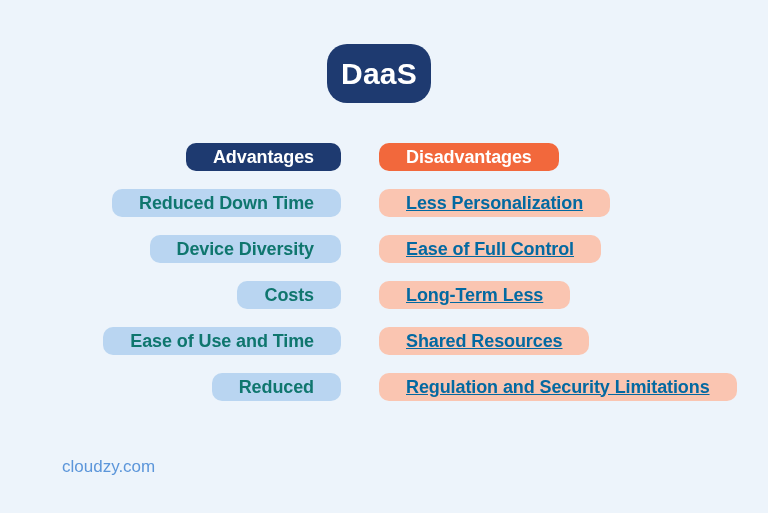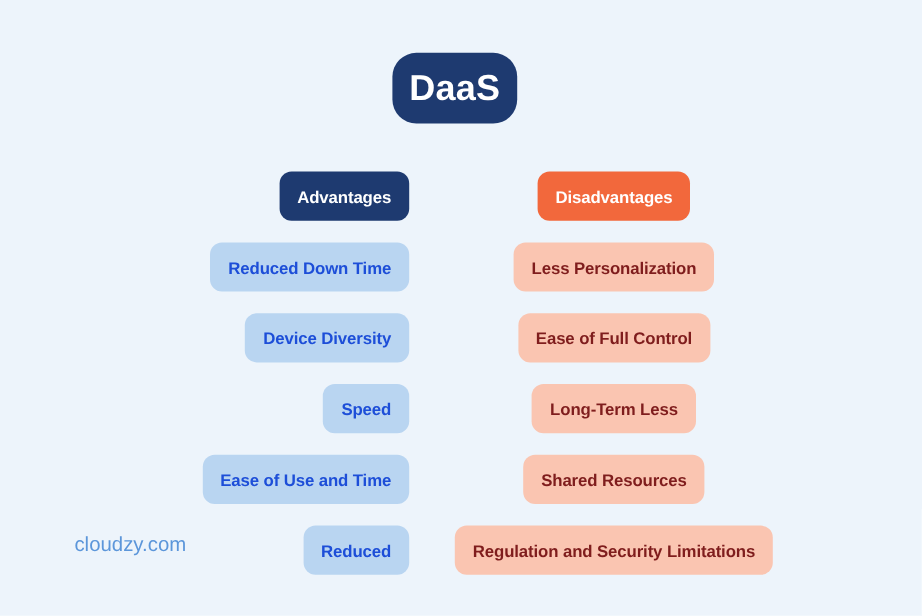--- a/index.html
+++ b/index.html
@@ -38,71 +38,72 @@
     display: flex;
     flex-direction: column;
     gap: 18px;
   }
   .col-advantages {
     right: 427px;           
     align-items: flex-end;
   }
   .col-disadvantages {
     left: 379px;            
-    align-items: center;
+    align-items: flex-start;
   }
   .pill {
-    height: 41px;
+    height: 28px;
     box-sizing: border-box;
     display: flex;
     align-items: center;
-    padding: 0 15px;
+    padding: 0 27px;
     border-radius: 10px;
-    font-size: 14px;
+    font-size: 18px;
     font-weight: bold;
     white-space: nowrap;
     letter-spacing: -0.1px;
   }
   .pill-header-adv {
     background: #1e3a70;
     color: #ffffff;
   }
   .pill-header-dis {
     background: #f2683c;
     color: #ffffff;
   }
   .pill-item-adv {
     background: #b9d5f1;
-    color: #1d4ed8;
+    color: #0f766e;
   }
   .pill-item-dis {
     background: #fac5b1;
-    color: #7f1d1d;
+    color: #0369a1;
+    text-decoration: underline;
   }
   .footer-site {
     position: absolute;
     left: 62px;
-    top: 444px;
+    top: 457px;
     font-size: 17px;
     font-weight: normal;
     color: #5c96da;
   }
 </style>
 </head>
 <body>
 
 <div class="stage">
 
   <div class="daas-badge">DaaS</div>
 
   <div class="col col-advantages">
     <div class="pill pill-header-adv">Advantages</div>
     <div class="pill pill-item-adv">Reduced Down Time</div>
     <div class="pill pill-item-adv">Device Diversity</div>
-    <div class="pill pill-item-adv">Speed</div>
+    <div class="pill pill-item-adv">Costs</div>
     <div class="pill pill-item-adv">Ease of Use and Time</div>
     <div class="pill pill-item-adv">Reduced</div>
   </div>
 
   <div class="col col-disadvantages">
     <div class="pill pill-header-dis">Disadvantages</div>
     <div class="pill pill-item-dis">Less Personalization</div>
     <div class="pill pill-item-dis">Ease of Full Control</div>
     <div class="pill pill-item-dis">Long-Term Less</div>
     <div class="pill pill-item-dis">Shared Resources</div>

